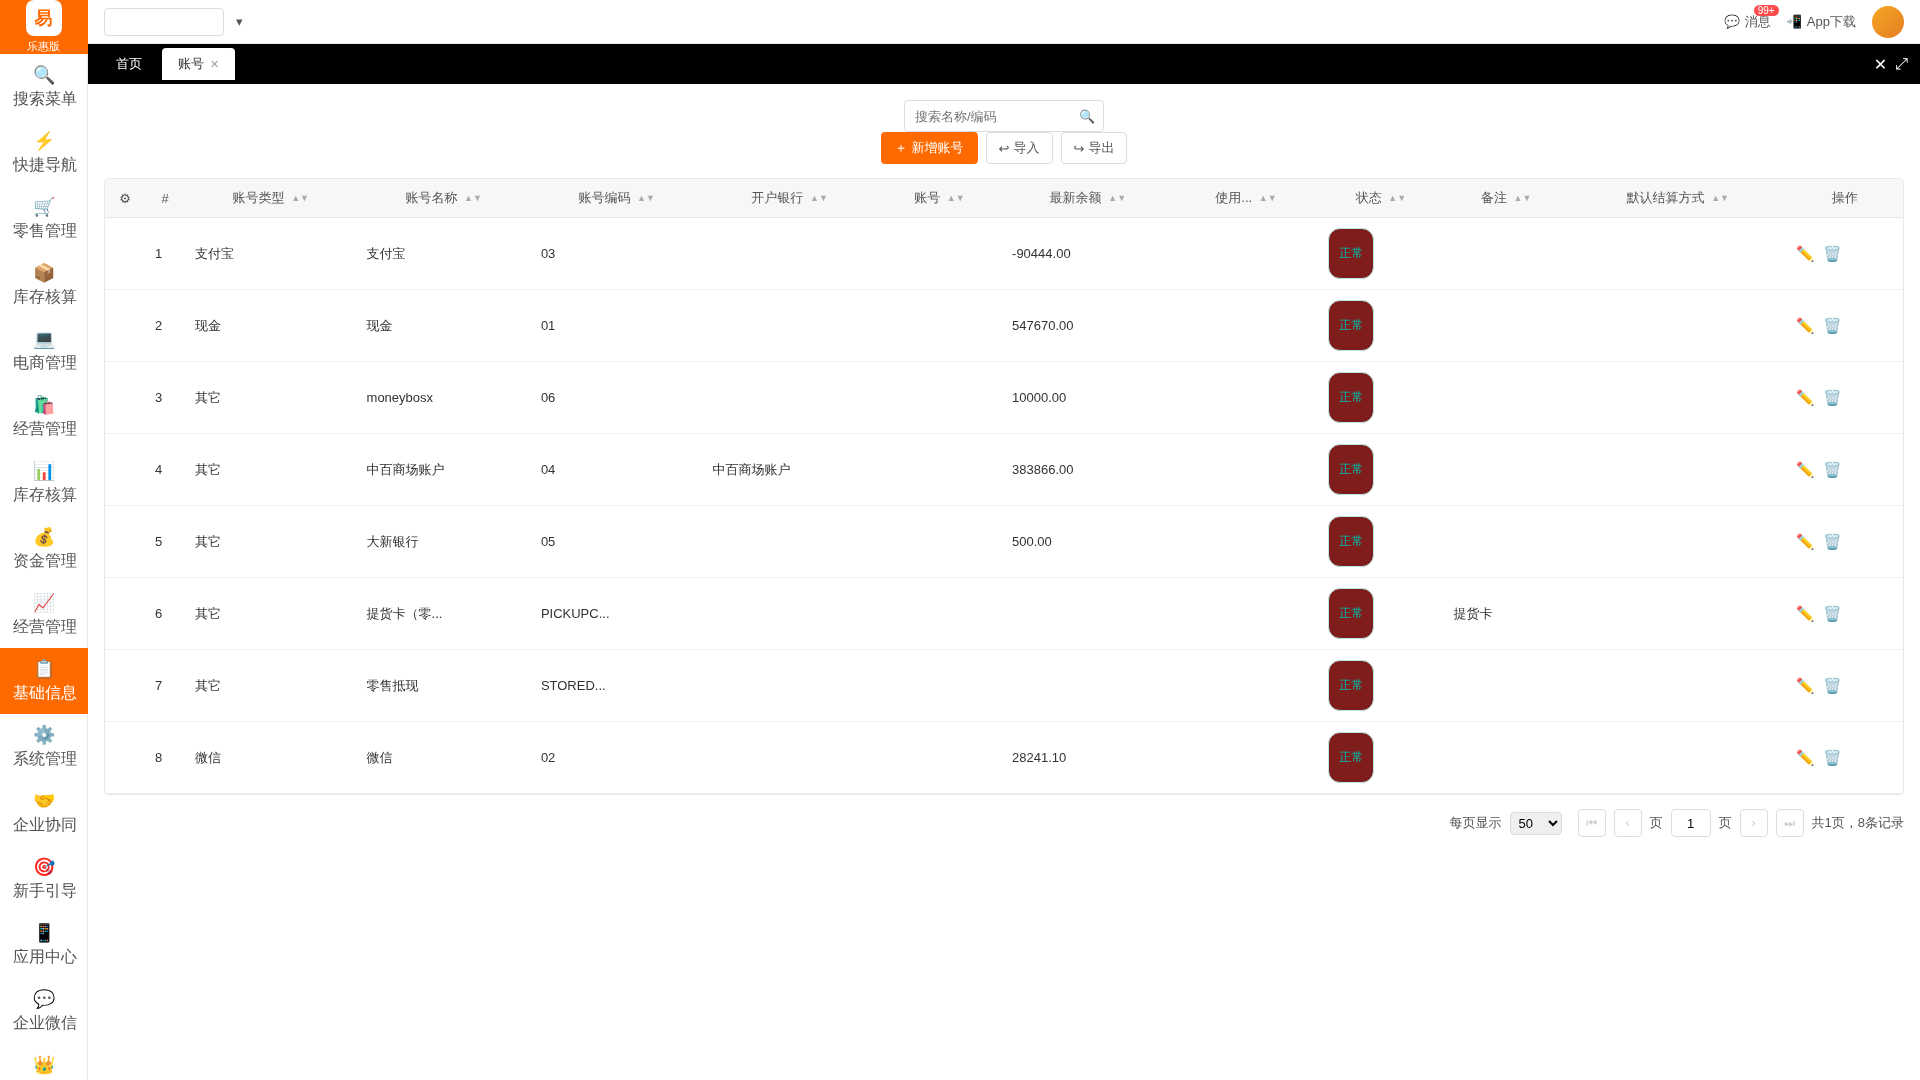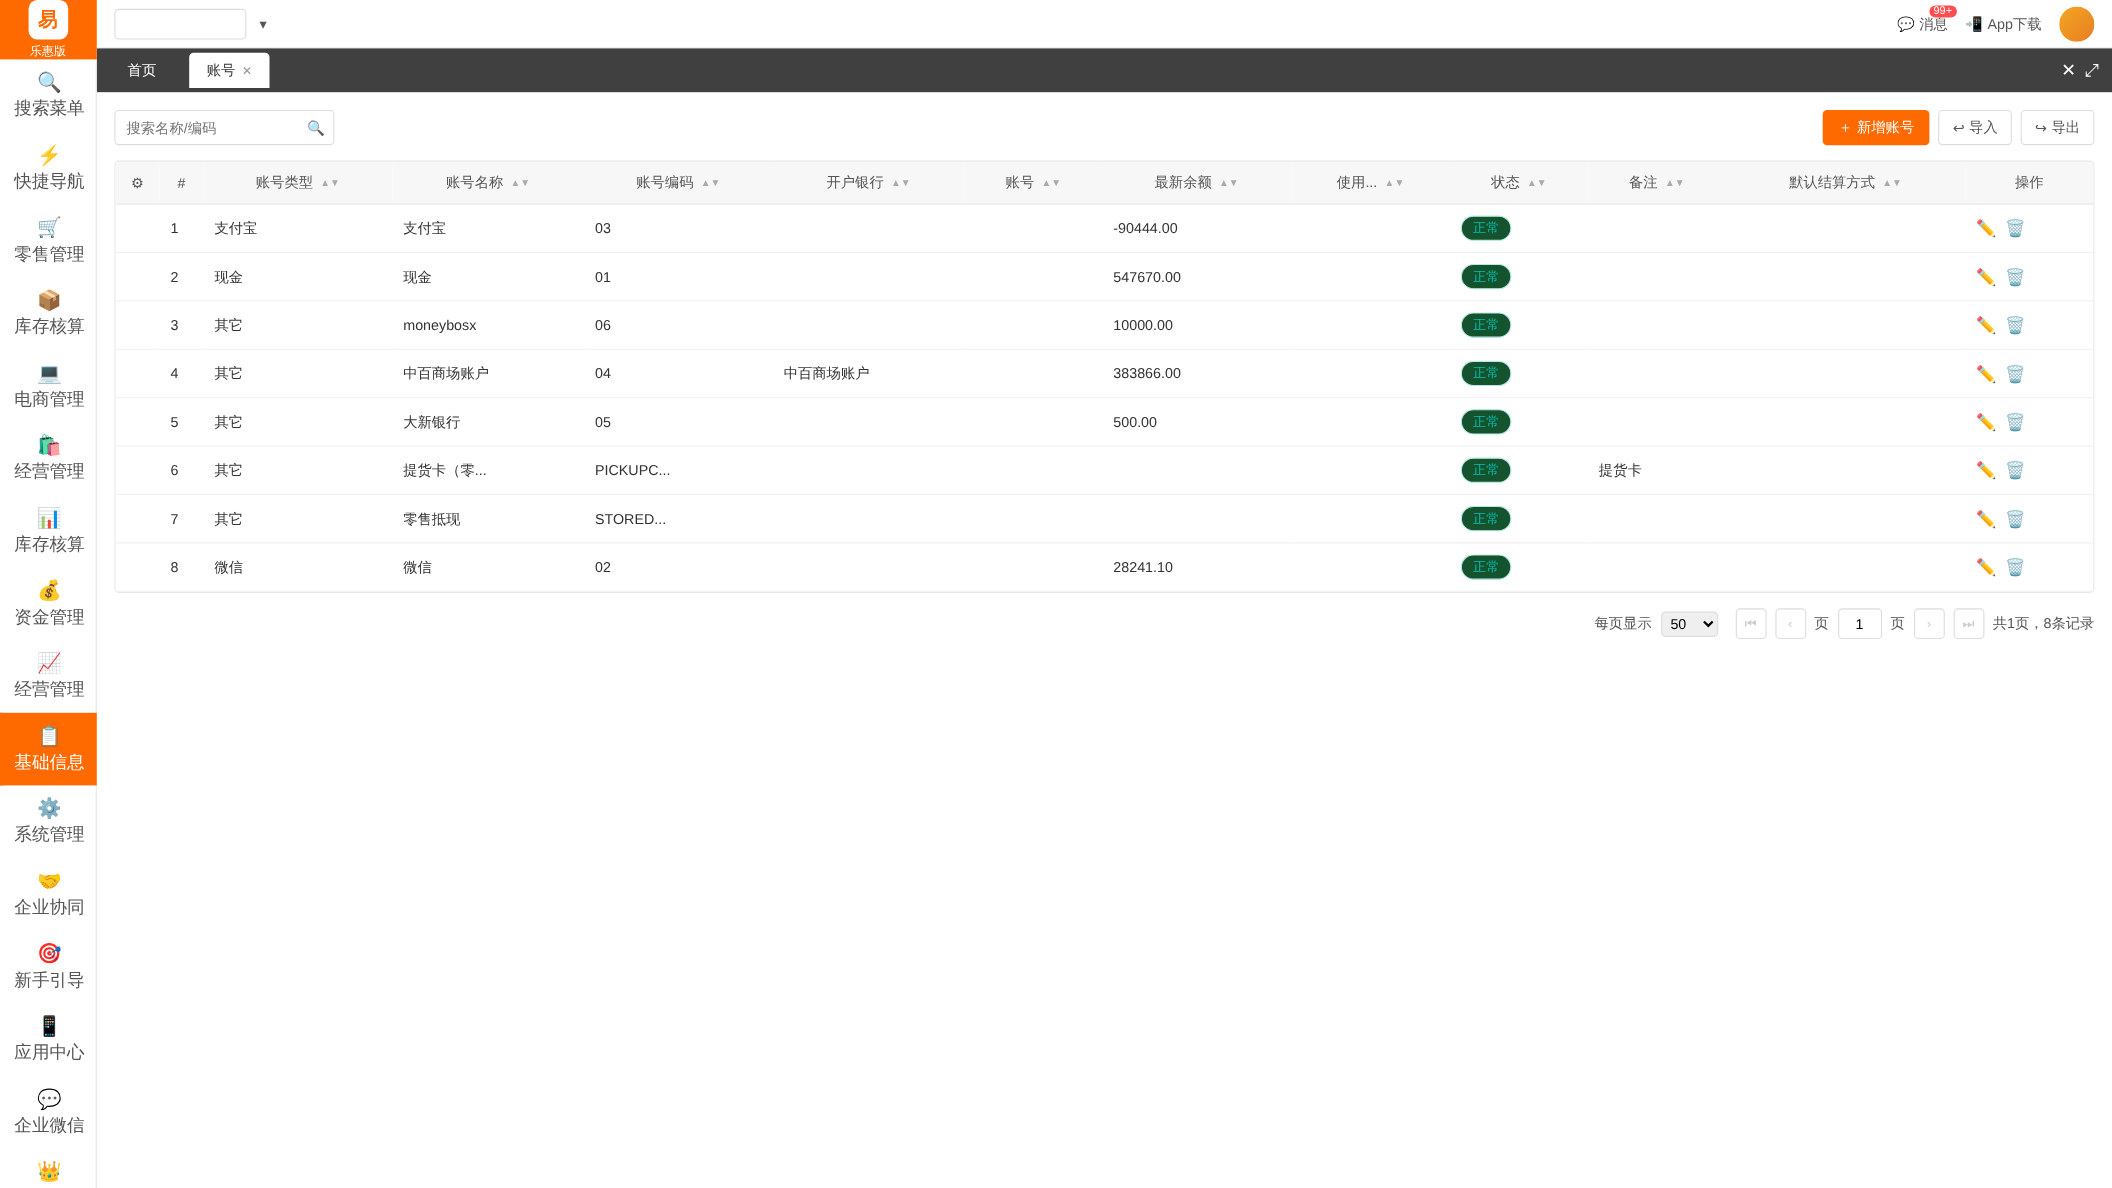--- a/index.html
+++ b/index.html
@@ -26,51 +26,51 @@
     .top-header-left { display: flex; align-items: center; gap: 12px; }
     .search-bar { width: 120px; height: 28px; border: 1px solid #ddd; border-radius: 4px; padding: 0 8px; font-size: 12px; }
     .header-dropdown { display: flex; align-items: center; gap: 4px; cursor: pointer; font-size: 13px; color: #555; }
     .top-header-right { display: flex; align-items: center; gap: 16px; }
     .header-btn { display: flex; align-items: center; gap: 4px; font-size: 13px; color: #555; cursor: pointer; position: relative; }
     .badge { position: absolute; top: -8px; right: -8px; background: #ff4d4f; color: #fff; border-radius: 10px; font-size: 10px; padding: 0 4px; min-width: 16px; text-align: center; }
     .avatar { width: 32px; height: 32px; border-radius: 50%; background: #ccc; overflow: hidden; }
     .avatar-img { width: 100%; height: 100%; background: linear-gradient(135deg, #f5a623, #e67e22); }
 
     
-    .tab-bar { height: 40px; background: #404040; display: flex; align-items: center; padding: 0 12px; gap: 14px; flex-shrink: 0; }
+    .tab-bar { height: 40px; background: #000000; display: flex; align-items: center; padding: 0 12px; gap: 4px; flex-shrink: 0; }
     .tab { height: 32px; padding: 0 16px; display: flex; align-items: center; border-radius: 4px 4px 0 0; font-size: 13px; cursor: pointer; gap: 6px; }
     .tab.home { background: transparent; color: #fff; }
     .tab.active { background: #fff; color: #333; }
     .tab-close { font-size: 11px; color: #999; cursor: pointer; }
     .tab-bar-right { margin-left: auto; display: flex; align-items: center; gap: 8px; }
     .tab-icon-btn { color: #fff; cursor: pointer; font-size: 16px; }
 
     
     .content { flex: 1; background: #fff; padding: 16px; overflow: auto; }
 
     
-    .toolbar { display: flex; align-items: center; justify-content: space-between; margin-bottom: 14px; }
+    .toolbar { display: flex; align-items: center; justify-content: space-between; margin-bottom: 14px; flex-direction: column; }
     .toolbar-left { display: flex; align-items: center; gap: 8px; }
     .search-input-wrap { position: relative; }
     .search-input { width: 200px; height: 32px; border: 1px solid #ddd; border-radius: 4px; padding: 0 32px 0 10px; font-size: 13px; outline: none; }
     .search-icon { position: absolute; right: 8px; top: 50%; transform: translateY(-50%); color: #aaa; cursor: pointer; }
     .toolbar-right { display: flex; align-items: center; gap: 8px; }
     .btn-add { background: #ff6a00; color: #fff; border: none; border-radius: 4px; height: 32px; padding: 0 14px; font-size: 13px; cursor: pointer; display: flex; align-items: center; gap: 4px; }
     .btn-import, .btn-export { background: #fff; color: #555; border: 1px solid #ddd; border-radius: 4px; height: 32px; padding: 0 12px; font-size: 13px; cursor: pointer; display: flex; align-items: center; gap: 4px; }
 
     
     .table-wrap { border: 1px solid #e8e8e8; border-radius: 4px; overflow: hidden; }
     table { width: 100%; border-collapse: collapse; font-size: 13px; }
     thead tr { background: #f7f7f7; }
     thead th { padding: 10px 10px; text-align: center; color: #555; font-weight: normal; border-bottom: 1px solid #e8e8e8; white-space: nowrap; }
     thead th.sortable { cursor: pointer; }
     .sort-icons { display: inline-flex; flex-direction: column; margin-left: 3px; font-size: 9px; color: #aaa; vertical-align: middle; line-height: 1; }
     tbody tr { border-bottom: 1px solid #f0f0f0; }
     tbody td { padding: 10px 10px; color: #333; }
-    .status-badge { display: inline-block; padding: 2px 10px; border-radius: 12px; font-size: 12px; background: #14532d; color: #00bfb2; border: 1px solid #b7e9e5; text-align: right; }
+    .status-badge { display: inline-block; padding: 16px 10px; border-radius: 12px; font-size: 12px; background: #7f1d1d; color: #00bfb2; border: 1px solid #b7e9e5; text-align: right; }
     .action-btns { display: flex; gap: 8px; align-items: center; }
     .action-btn { cursor: pointer; color: #aaa; font-size: 15px; }
     .col-settings { width: 40px; text-align: center; }
     .col-num { width: 40px; text-align: center; }
 
     
     .pagination { display: flex; align-items: center; justify-content: flex-end; padding: 14px 0 0 0; gap: 8px; font-size: 13px; color: #555; }
     .page-size-select { border: 1px solid #ddd; border-radius: 4px; padding: 2px 4px; font-size: 13px; }
     .page-btn { width: 28px; height: 28px; border: 1px solid #ddd; background: #fff; border-radius: 4px; cursor: pointer; display: flex; align-items: center; justify-content: center; font-size: 12px; }
     .page-btn.disabled { color: #ccc; cursor: not-allowed; }

